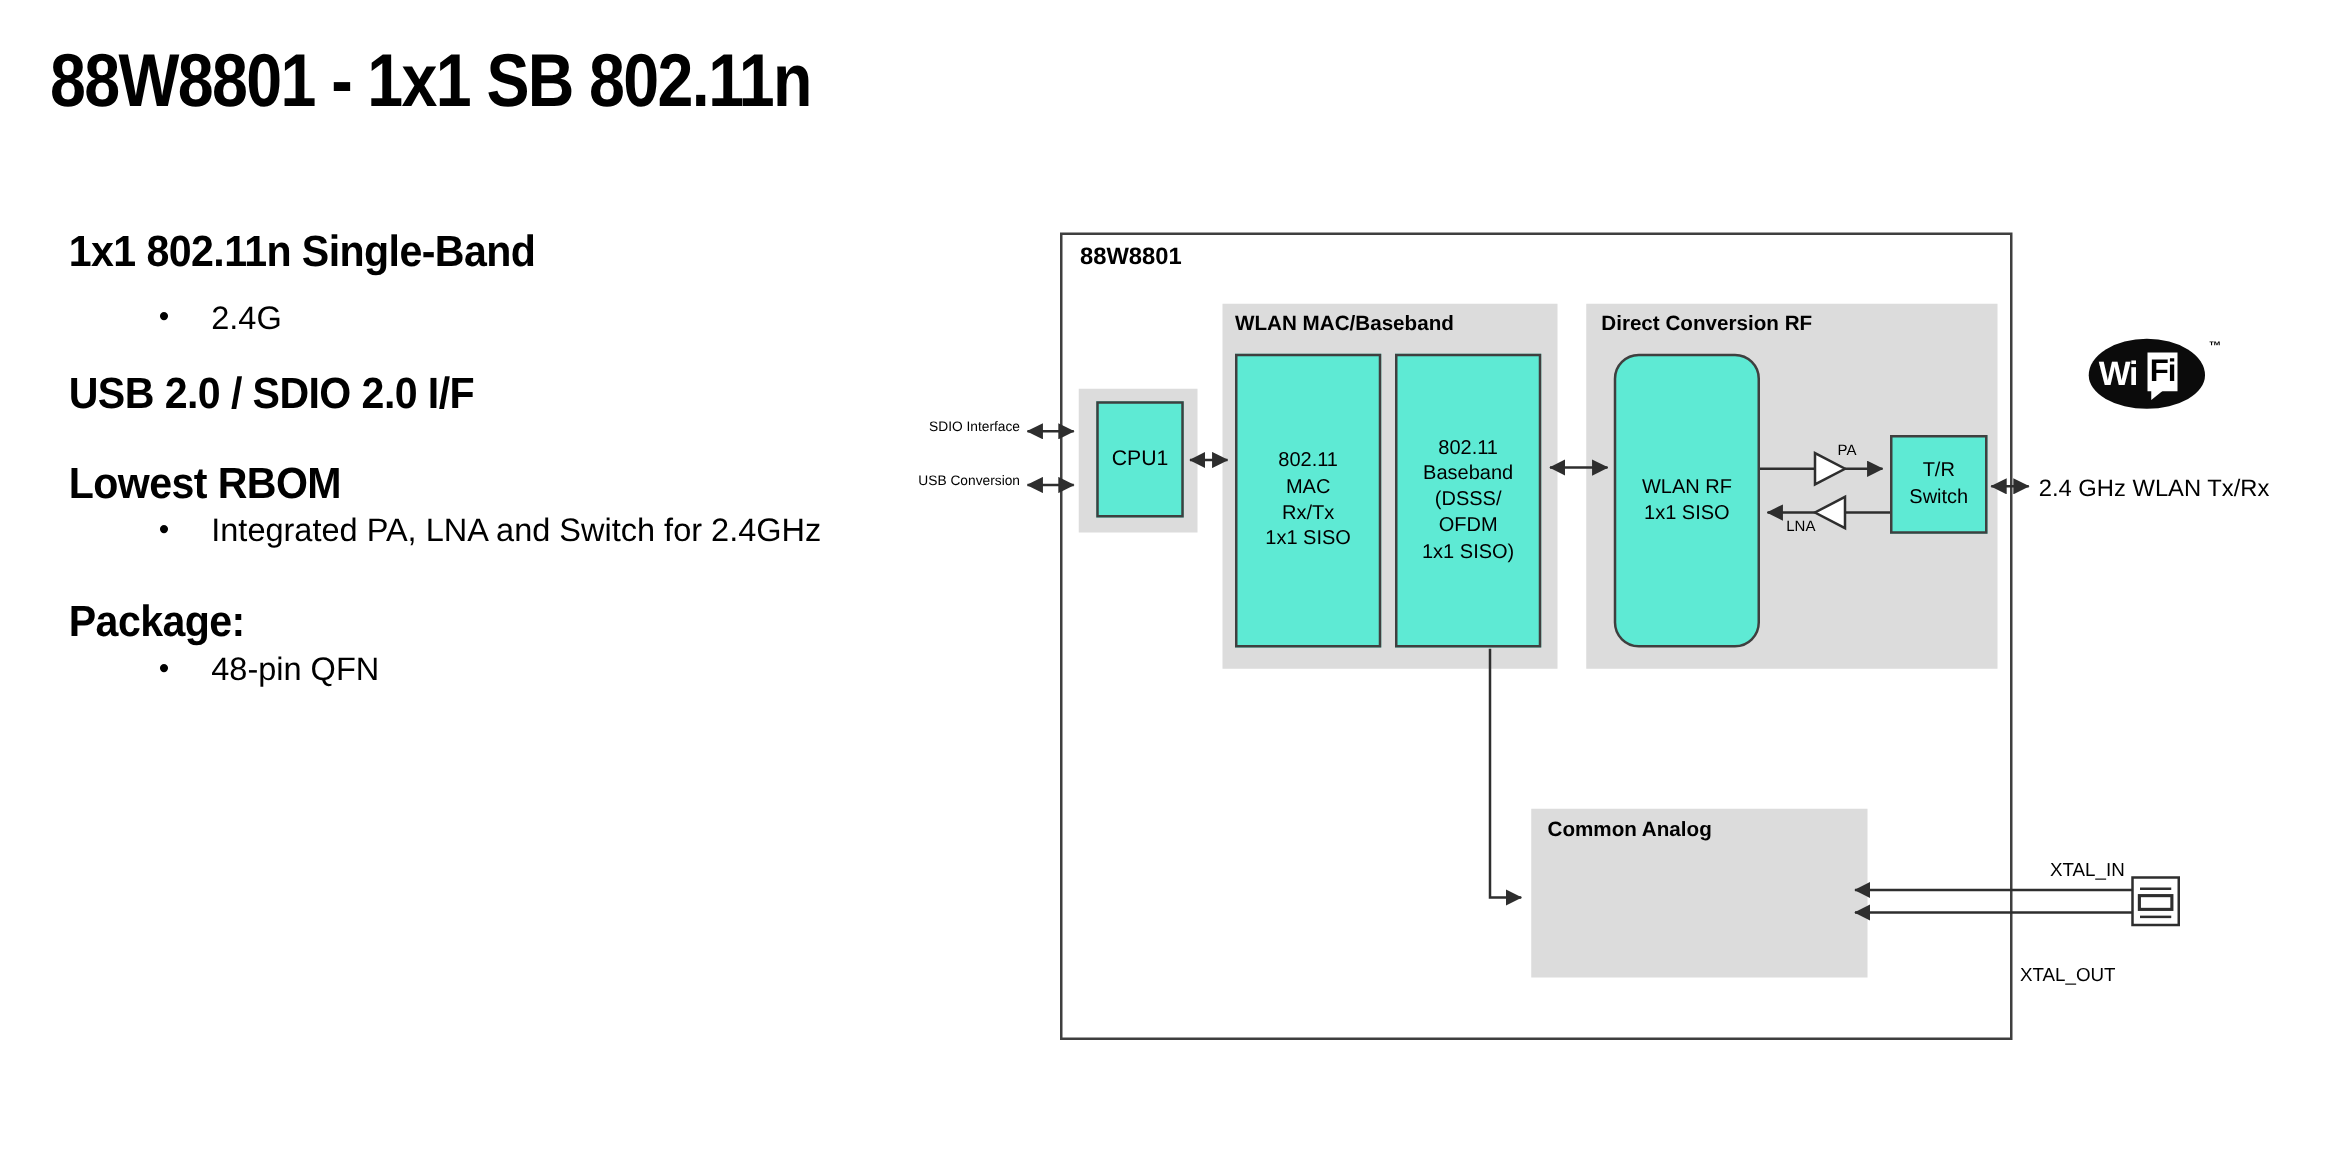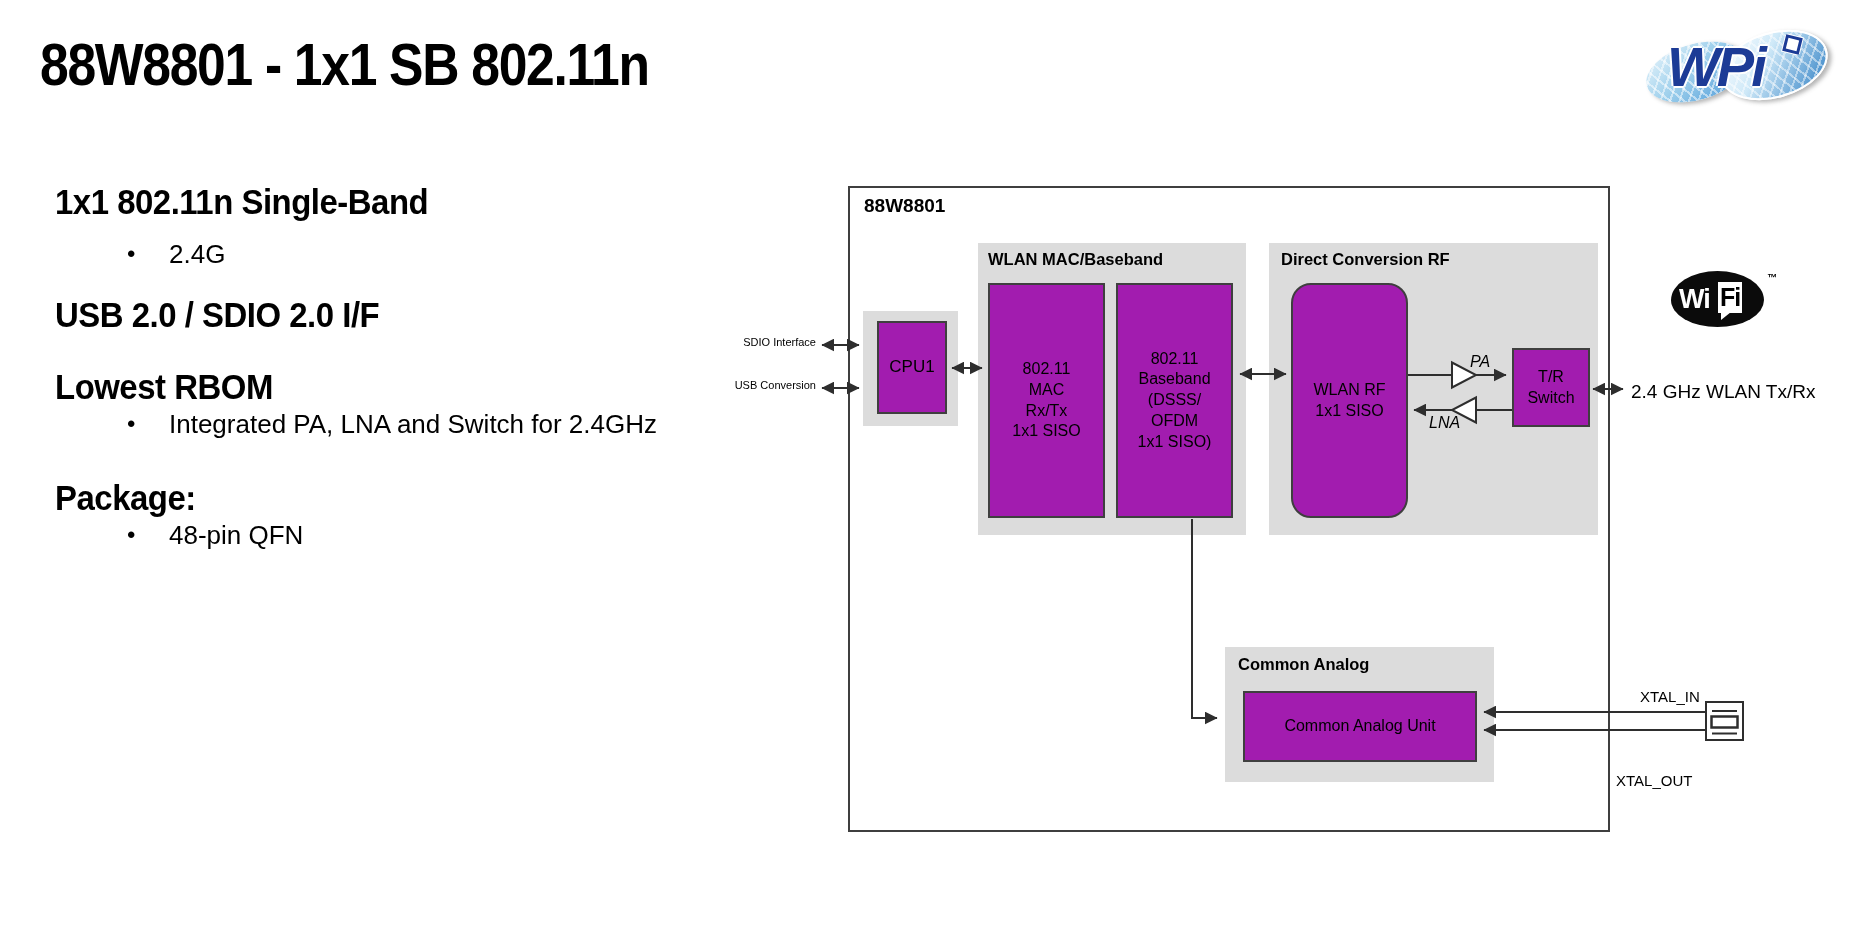--- a/index.html
+++ b/index.html
@@ -24,27 +24,27 @@
 
   
   .chip-outline{
     left:848px;top:186px;width:762px;height:646px;
     border:2px solid #3f3f3f;background:#fff;box-sizing:border-box;
   }
   .chip-label{left:864px;top:195px;font-size:19px;font-weight:bold;}
   .group-box{background:#dcdcdc;box-sizing:border-box;}
   .group-label{font-size:16.5px;font-weight:bold;white-space:nowrap;}
   .block{
-    border:2px solid #3f3f3f;background:#a21caf;box-sizing:border-box;
+    border:2px solid #3f3f3f;background:#5eead4;box-sizing:border-box;
     display:flex;align-items:center;justify-content:center;text-align:center;
     font-size:16px;line-height:1.3;white-space:pre-line;
   }
   .port-label{font-size:11px;white-space:nowrap;}
   .port-label.right-align{text-align:right;}
-  .amp-label{font-size:16px;white-space:nowrap;font-style:italic;}
+  .amp-label{font-size:12px;white-space:nowrap;}
   svg.wires{left:0;top:0;pointer-events:none;}
 
   
   .wifi{left:1671px;top:271px;width:110px;height:58px;}
   .wifi-oval{
     position:absolute;left:0;top:0;width:93px;height:56px;background:#0b0b0b;
     border-radius:50% 50% 50% 50%/52% 52% 48% 48%;
   }
   .wifi-wi{position:absolute;left:8px;top:13px;color:#fff;font-size:27px;font-weight:bold;letter-spacing:-1px;}
   .wifi-fi-pill{
@@ -110,26 +110,20 @@
     <span class="bullet-dot">•</span>
     <span class="bullet-text">Integrated PA, LNA and Switch for 2.4GHz</span>
   </div>
 
   <div class="abs feat-heading" style="top:478px;">Package:</div>
   <div class="abs bullet-row" style="top:521px;">
     <span class="bullet-dot">•</span>
     <span class="bullet-text">48-pin QFN</span>
   </div>
 
-  <div class="abs wpi">
-    <div class="wpi-ellipse wpi-e1"></div>
-    <div class="wpi-ellipse wpi-e2"></div>
-    <div class="wpi-text">WPi</div>
-    <div class="wpi-isq"></div>
-  </div>
 
   <div class="abs chip-outline"></div>
   <div class="abs chip-label">88W8801</div>
 
   <div class="abs group-box" style="left:863px;top:311px;width:95px;height:115px;"></div>
   <div class="abs block" style="left:877px;top:321px;width:70px;height:93px;font-size:17px;">CPU1</div>
 
   <div class="abs group-box" style="left:978px;top:243px;width:268px;height:292px;"></div>
   <div class="abs group-label" style="left:988px;top:250px;">WLAN MAC/Baseband</div>
   <div class="abs block" style="left:988px;top:283px;width:117px;height:235px;">802.11
@@ -146,21 +140,20 @@
   <div class="abs group-label" style="left:1281px;top:250px;">Direct Conversion RF</div>
   <div class="abs block" style="left:1291px;top:283px;width:117px;height:235px;border-radius:20px;">WLAN RF
 1x1 SISO</div>
   <div class="abs block" style="left:1512px;top:348px;width:78px;height:79px;">T/R
 Switch</div>
   <div class="abs amp-label" style="left:1470px;top:353px;">PA</div>
   <div class="abs amp-label" style="left:1429px;top:414px;">LNA</div>
 
   <div class="abs group-box" style="left:1225px;top:647px;width:269px;height:135px;"></div>
   <div class="abs group-label" style="left:1238px;top:655px;">Common Analog</div>
-  <div class="abs block" style="left:1243px;top:691px;width:234px;height:71px;">Common Analog Unit</div>
 
   <div class="abs port-label right-align" style="left:658px;top:336px;width:158px;">SDIO Interface</div>
   <div class="abs port-label right-align" style="left:658px;top:379px;width:158px;">USB Conversion</div>
   <div class="abs port-label" style="left:1631px;top:381px;font-size:19px;">2.4 GHz WLAN Tx/Rx</div>
   <div class="abs port-label" style="left:1616px;top:688px;font-size:15px;margin-left:24px;">XTAL_IN</div>
   <div class="abs port-label" style="left:1616px;top:744px;font-size:15px;margin-top:28px;">XTAL_OUT</div>
 
   <svg class="abs wires" width="1874" height="936" viewBox="0 0 1874 936">
     <defs>
       <marker id="arr" viewBox="0 0 10 10" refX="9.5" refY="5" markerWidth="6.5" markerHeight="6.5" orient="auto-start-reverse">

